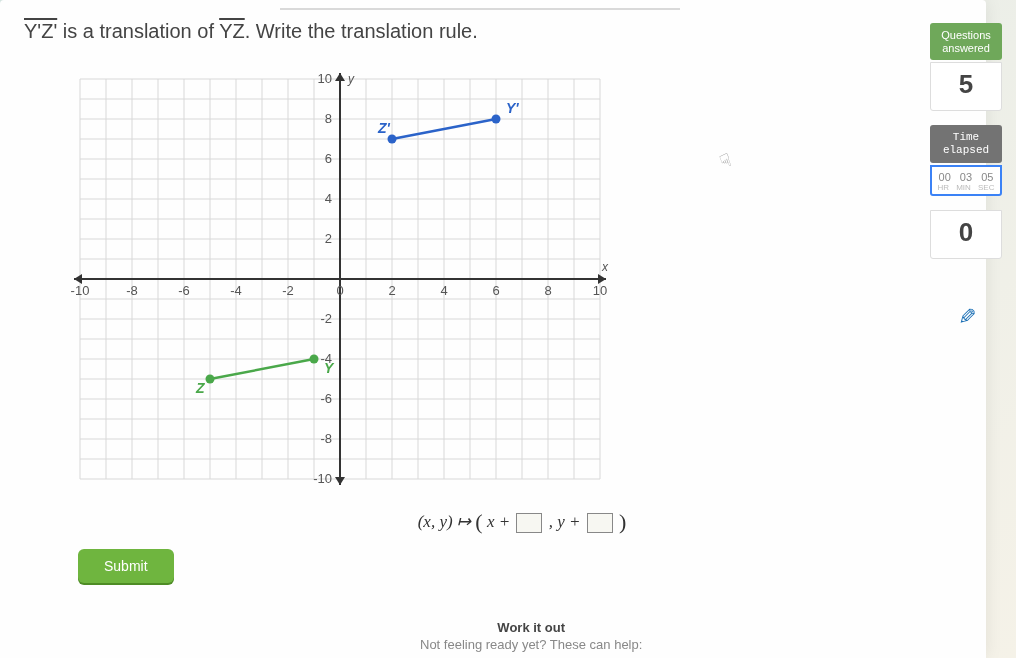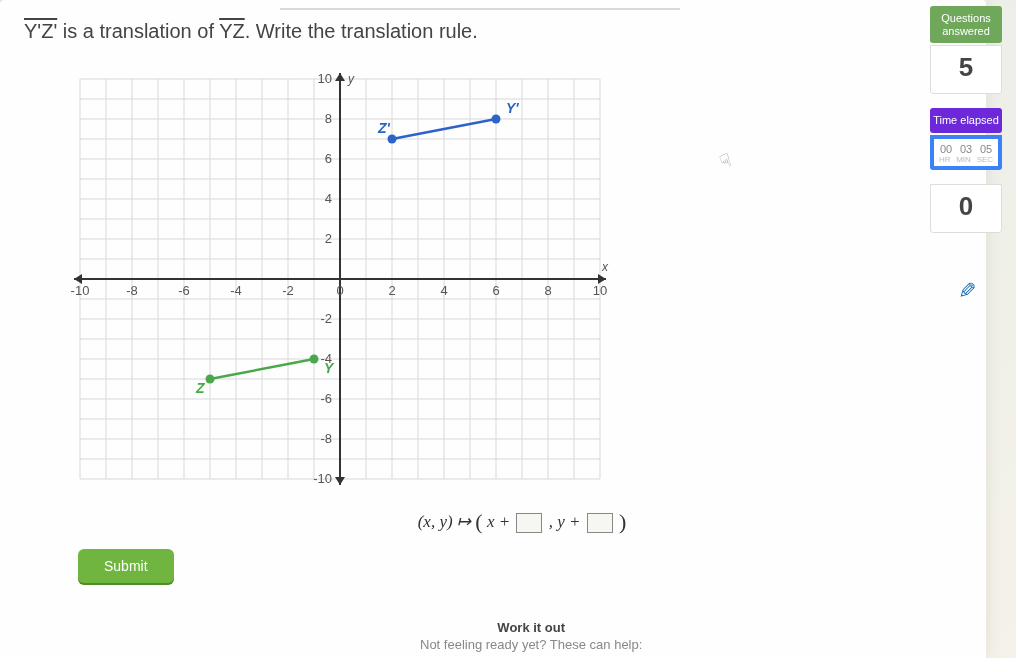--- a/index.html
+++ b/index.html
@@ -87,48 +87,48 @@
     text-align: center;
     color: #444;
   }
   .work-it-out .title { font-size: 13px; font-weight: bold; margin-bottom: 2px; }
   .work-it-out .sub { font-size: 13px; color: #888; }
 
   
   .sidebar {
     position: absolute;
     right: 14px;
-    top: 6px;
+    top: 23px;
     width: 72px;
     text-align: center;
   }
   .side-box {
     border-radius: 3px;
     font-size: 11px;
     color: #fff;
     padding: 6px 2px;
     margin-bottom: 2px;
     line-height: 1.15;
   }
   .side-box.green { background: #6fa85a; }
-  .side-box.blue  { background: #6d28d9; }
+  .side-box.blue  { background: #737373; font-family: Liberation Mono, monospace; }
   .side-box.red   { background: #d24a35; }
   .side-val {
     background: #fff;
     border: 1px solid #ddd;
     font-size: 26px;
     font-weight: bold;
     color: #444;
     padding: 6px 0 10px 0;
     margin-bottom: 14px;
     border-radius: 0 0 3px 3px;
   }
   .timer-digits {
     background: #fff;
-    border: 4px solid #3b82f6;
+    border: 2px solid #3b82f6;
     padding: 4px 2px 2px 2px;
     margin-bottom: 14px;
     border-radius: 0 0 3px 3px;
     font-size: 11px;
     color: #888;
   }
   .timer-digits .row { display:flex; justify-content:space-around; }
   .timer-digits .row.labels { font-size:8px; color:#bbb; }
   .pencil {
     margin-top: 30px;

